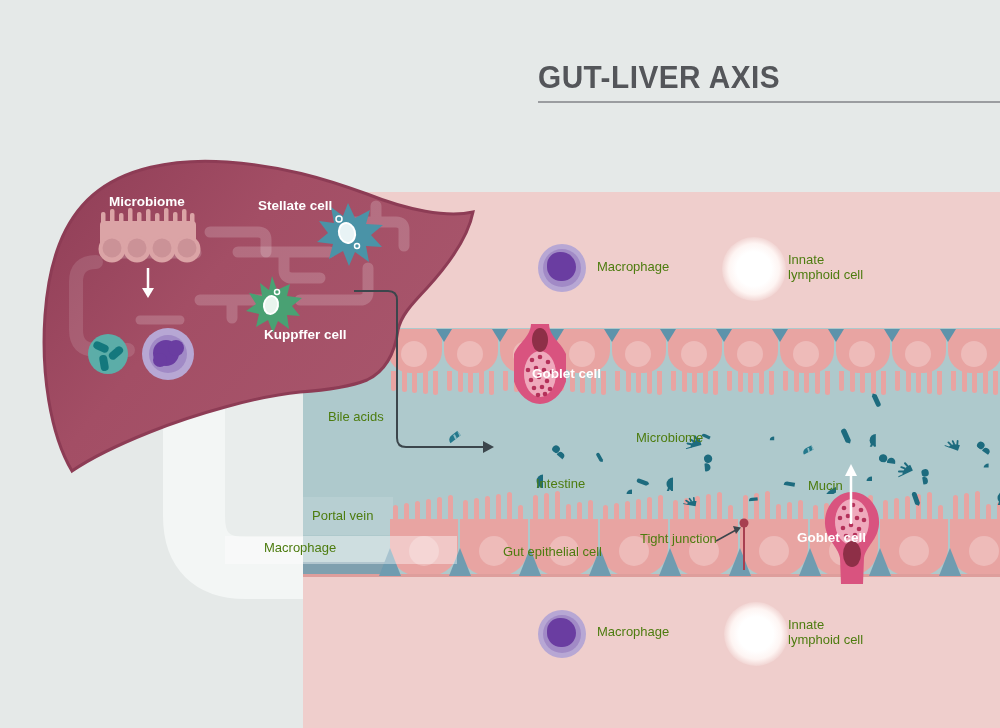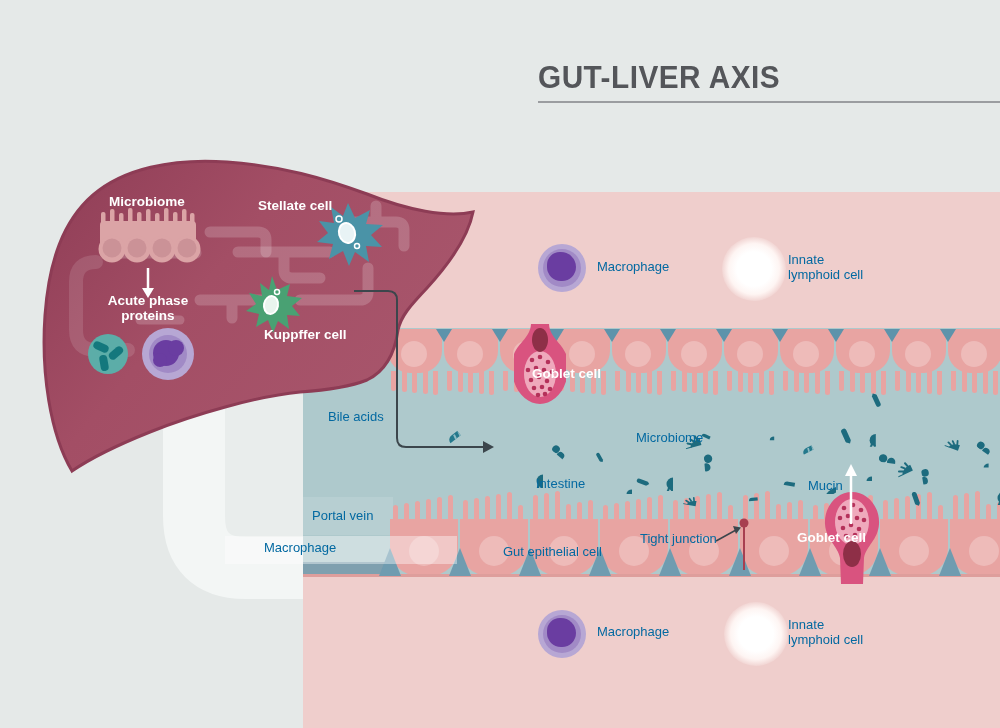--- a/index.html
+++ b/index.html
@@ -1,19 +1,19 @@
 <!DOCTYPE html>
 <html><head>
 <meta charset="utf-8">
 <style>
   html,body{margin:0;padding:0;background:#cfd4d3}
   .stage{position:relative;width:1000px;height:728px;background:#e5e9e8;overflow:hidden;
          font-family:"Liberation Sans",sans-serif}
   .abs{position:absolute}
-  .lbl{position:absolute;font-size:13px;line-height:1.12;color:#0369a1;white-space:nowrap}
+  .lbl{position:absolute;font-size:13px;line-height:1.12;color:#4d7c0f;white-space:nowrap}
   .wlbl{position:absolute;font-size:13.5px;font-weight:bold;line-height:1.08;color:#fff;white-space:nowrap}
   .center{text-align:center}
   .cell{position:absolute;background:#e8a4a2}
   .spot{position:absolute;border-radius:50%;background:rgba(255,255,255,0.25)}
   .villus{position:absolute;background:#e8a4a2}
   .tri-down{position:absolute;width:0;height:0;border-left:8px solid transparent;
             border-right:8px solid transparent;border-top:13px solid #5d93ab}
   .tri-up{position:absolute;width:0;height:0;border-left:11px solid transparent;
           border-right:11px solid transparent;border-bottom:28px solid #6f9cb0}
   .bact{position:absolute;pointer-events:none}
@@ -476,24 +476,20 @@
   </div>
   <div class="lbl" style="left:597px;top:625px">Macrophage</div>
   <div class="lbl" style="left:788px;top:618px">
     <span style="display:block">Innate</span>
       <span style="display:block">lymphoid cell</span>
   </div>
 
   <div class="wlbl" style="left:532px;top:367px">Goblet cell</div>
   <div class="wlbl" style="left:797px;top:531px">Goblet cell</div>
   <div class="wlbl center" style="left:97px;top:195px;width:100px">Microbiome</div>
-  <div class="wlbl center" style="left:88px;top:294px;width:120px;white-space:normal">
-    <span style="display:block">Acute phase</span>
-      <span style="display:block">proteins</span>
-  </div>
   <div class="wlbl" style="left:258px;top:199px">Stellate cell</div>
   <div class="wlbl" style="left:264px;top:328px">Kuppffer cell</div>
 
   <div class="title" style="left:538px;top:60px">GUT-LIVER AXIS</div>
   <div class="abs" style="left:538px;top:101px;width:462px;height:2px;background:#9b9da0"></div>
 
   <svg width="0" height="0" style="position:absolute">
     <defs>
       <symbol id="b-rod" viewBox="-24 -24 48 48">
           <rect x="-11" y="-4" width="22" height="8" rx="4" fill="#1d6b7e"></rect>

